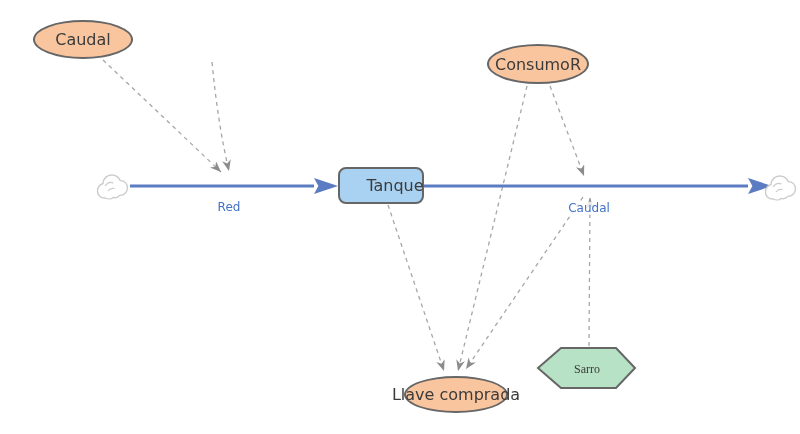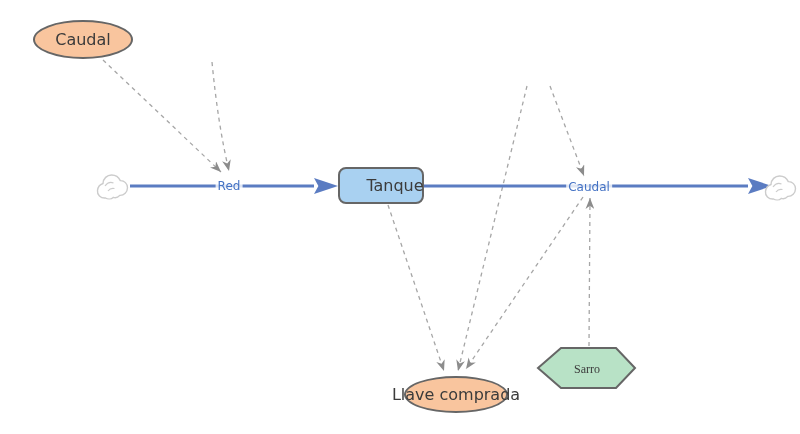--- a/index.html
+++ b/index.html
@@ -61,20 +61,21 @@
     transform: translate(-50%, -50%);
     font-size: 12px;
     white-space: nowrap;
     color: var(--node-label, #3b3b3b);
   }
   .flow-lbl {
     color: var(--flow-label, #4472c4);
     background: rgba(255, 255, 255, 0.8);
     padding: 0 2px;
     line-height: 1.05;
+    margin-top: 21px;
   }
 </style>
 </head>
 <body>
 
 <div id="canvas">
 
   <svg id="wires" width="800" height="434" viewBox="0 0 800 434">
     <defs>
       <marker id="flowArrow" viewBox="0 0 12 8" markerUnits="userSpaceOnUse" markerWidth="24" markerHeight="16" refX="0" refY="4" orient="auto">
@@ -113,20 +114,23 @@
     <use href="#cloudShape" x="763" y="173"></use>
 
     <polygon class="hexagon" points="538,368 561,348 616,348 635,368 616,388 561,388"></polygon>
   </svg>
 
   <div class="node ellipse" style="left:33px; top:20px; width:100px; height:39px;">
     <span>Caudal</span>
   </div>
 
 
+  <div class="node ellipse" style="left:487px; top:44px; width:102px; height:40px;">
+    <span>ConsumoR</span>
+  </div>
 
   <div class="node stock" style="left:338px; top:167px; width:86px; height:37px;">
     <span>Tanque</span>
   </div>
 
   <div class="node ellipse" style="left:404px; top:376px; width:104px; height:37px;">
     <span>Llave comprada</span>
   </div>
 
   <div class="lbl" style="left:587px; top:369px;font-family:Liberation Serif, serif;">Sarro</div>

